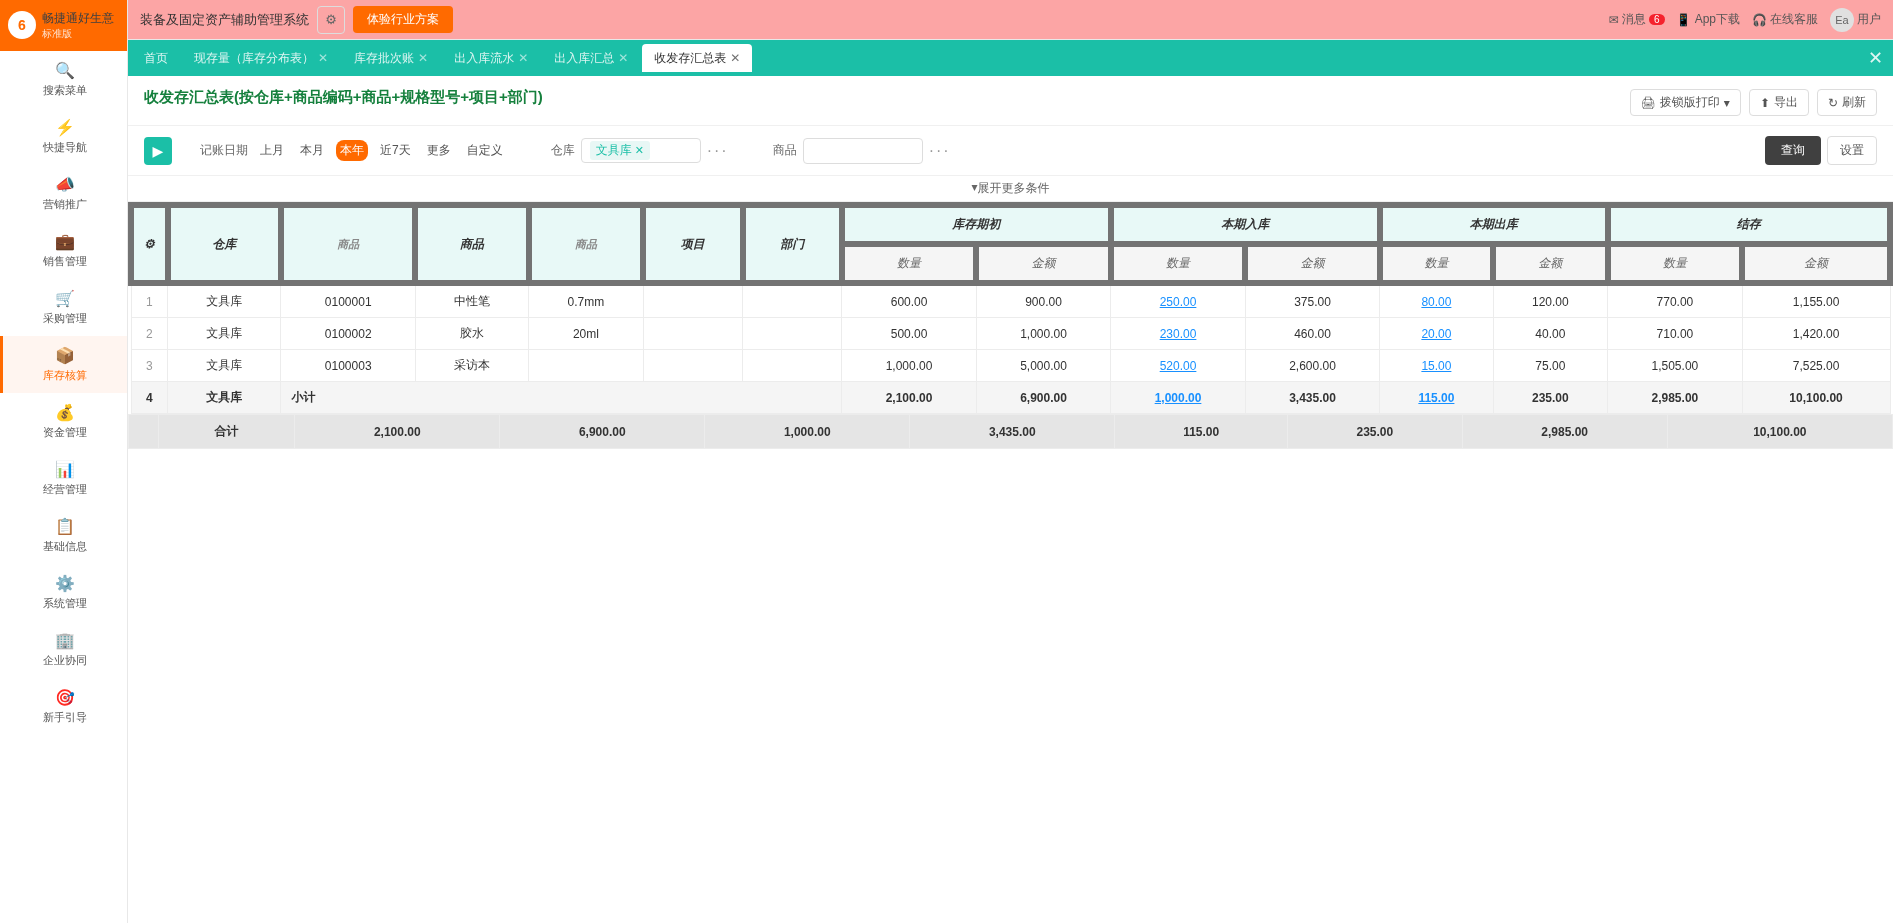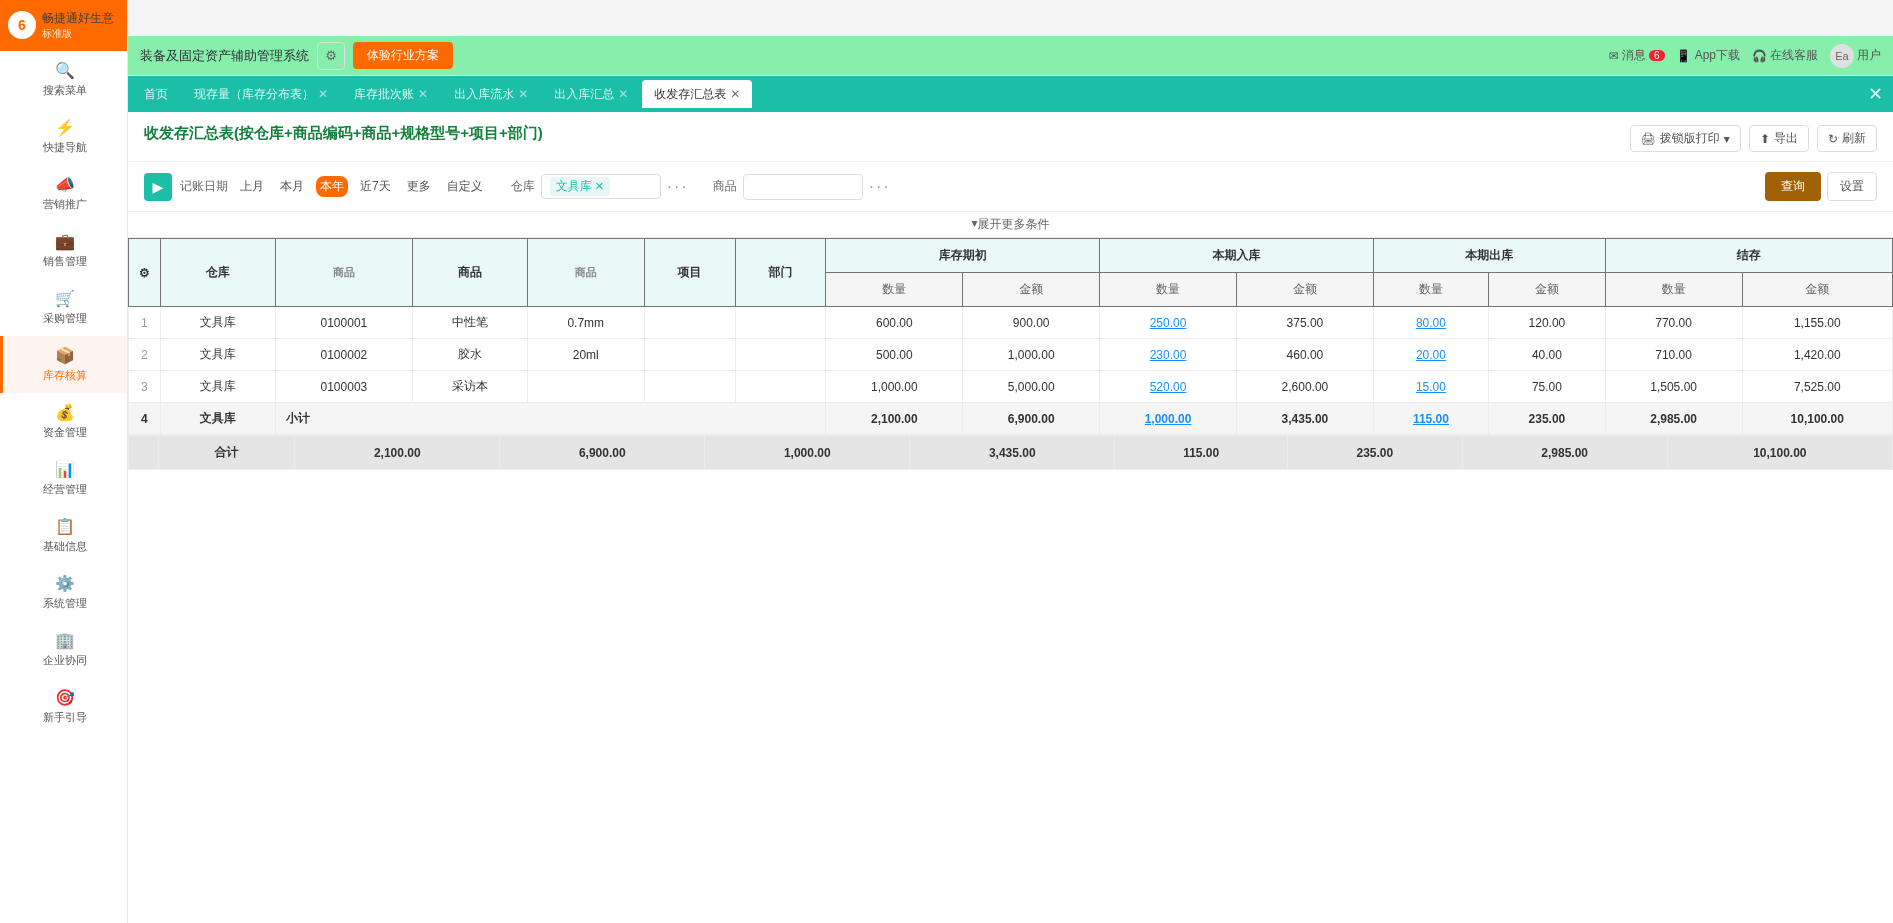--- a/index.html
+++ b/index.html
@@ -14,21 +14,21 @@
     .sidebar-menu { flex: 1; overflow-y: auto; }
     .sidebar-item { display: flex; flex-direction: column; align-items: center; padding: 10px 4px; cursor: pointer; color: #555; gap: 3px; border-left: 3px solid transparent; }
     .sidebar-item.active { background: #fff5f0; color: #ff6a00; border-left-color: #ff6a00; }
     .sidebar-item-icon { font-size: 16px; }
     .sidebar-item-label { font-size: 11px; text-align: center; }
 
     
     .main { flex: 1; display: flex; flex-direction: column; overflow: hidden; }
 
     
-    .topbar { height: 40px; background: #86efac; border-bottom: 1px solid #e8e8e8; display: flex; align-items: center; justify-content: space-between; padding: 7px 12px; flex-shrink: 0; margin-top: 36px; }
+    .topbar { height: 40px; background: #fca5a5; border-bottom: 1px solid #e8e8e8; display: flex; align-items: center; justify-content: space-between; padding: 7px 12px; flex-shrink: 0; }
     .topbar-left { display: flex; align-items: center; gap: 8px; }
     .topbar-title { font-size: 13px; color: #333; }
     .topbar-gear { width: 28px; height: 28px; border-radius: 4px; border: 1px solid #ddd; display: flex; align-items: center; justify-content: center; cursor: pointer; color: #666; }
     .topbar-btn { background: #ff6a00; color: #fff; border: none; border-radius: 4px; padding: 5px 14px; font-size: 12px; cursor: pointer; }
     .topbar-right { display: flex; align-items: center; gap: 12px; font-size: 12px; color: #555; }
     .topbar-right-item { display: flex; align-items: center; gap: 3px; cursor: pointer; }
     .badge { background: #f5222d; color: #fff; border-radius: 8px; font-size: 10px; padding: 0 4px; min-width: 16px; text-align: center; }
     .user-avatar { width: 24px; height: 24px; background: #e0e0e0; border-radius: 50%; display: flex; align-items: center; justify-content: center; font-size: 11px; color: #666; }
 
     
@@ -39,40 +39,40 @@
     .tabs-close-all { margin-left: auto; color: rgba(255,255,255,0.85); font-size: 18px; cursor: pointer; padding: 0 6px; }
 
     
     .page-content { flex: 1; overflow-y: auto; background: #fff; padding: 0; }
 
     
     .page-header { padding: 12px 16px 8px; border-bottom: 1px solid #f0f0f0; }
     .page-title { font-size: 15px; font-weight: 600; color: #15803d; margin-bottom: 10px; }
     .filter-row { display: flex; align-items: center; gap: 8px; width: 100%; }
     .filter-expand-btn { width: 28px; height: 28px; background: #1bbfa7; border-radius: 4px; display: flex; align-items: center; justify-content: center; color: #fff; cursor: pointer; font-size: 14px; flex-shrink: 0; }
-    .filter-label { font-size: 12px; color: #666; }
+    .filter-label { font-size: 12px; color: #666; margin-left: 20px; }
     .filter-date-options { display: flex; gap: 8px; align-items: center; }
     .filter-date-btn { font-size: 12px; color: #555; cursor: pointer; padding: 2px 4px; border-radius: 3px; }
     .filter-date-btn.active { background: #ff6a00; color: #fff; border-radius: 8px; }
     .filter-warehouse { display: flex; align-items: center; gap: 4px; border: 1px solid #ddd; border-radius: 4px; padding: 2px 8px; min-width: 120px; background: #fff; }
     .filter-tag { display: inline-flex; align-items: center; background: #e8f7f5; color: #1bbfa7; border-radius: 3px; padding: 1px 6px; font-size: 12px; gap: 3px; }
     .filter-tag-close { cursor: pointer; font-size: 11px; }
     .filter-dots { color: #999; font-size: 16px; cursor: pointer; letter-spacing: 2px; }
     .filter-product { display: flex; align-items: center; gap: 4px; border: 1px solid #ddd; border-radius: 4px; padding: 2px 8px; min-width: 120px; background: #fff; }
-    .btn-query { background: #a16207; color: #fff; border: none; border-radius: 4px; padding: 5px 16px; font-size: 12px; cursor: pointer; }
+    .btn-query { background: #404040; color: #fff; border: none; border-radius: 4px; padding: 5px 16px; font-size: 12px; cursor: pointer; }
     .btn-settings { background: #fff; color: #555; border: 1px solid #ddd; border-radius: 4px; padding: 5px 12px; font-size: 12px; cursor: pointer; }
 
     
     .filter-expand-row { display: flex; justify-content: center; padding: 4px 0; border-bottom: 1px solid #f0f0f0; cursor: pointer; color: #666; font-size: 12px; }
     .toolbar-btn { border: 1px solid #ddd; background: #fff; border-radius: 4px; padding: 4px 10px; font-size: 12px; cursor: pointer; color: #555; display: flex; align-items: center; gap: 4px; }
 
     
     .table-wrap { overflow-x: auto; padding: 0 0 60px; }
     table { width: 100%; border-collapse: collapse; font-size: 12px; }
-    thead tr th { background: #e8f9f7; color: #333; font-weight: 600; padding: 8px 10px; text-align: center; border: 1px solid #737373; white-space: nowrap; }
+    thead tr th { background: #e8f9f7; color: #333; font-weight: 600; padding: 8px 10px; text-align: center; border: 6px solid #737373; white-space: nowrap; font-style: italic; }
     thead tr.sub-header th { background: #f5f5f5; font-weight: 400; color: #666; }
     tbody tr td { padding: 7px 10px; border: 1px solid #ececec; text-align: center; color: #333; }
     tbody tr.subtotal td { background: #f5f5f5; font-weight: 600; }
     .underline { text-decoration: underline; color: #1890ff; cursor: pointer; }
     .settings-col { width: 30px; }
     .row-num { color: #999; }
 
     
     .footer-table { width: 100%; border-collapse: collapse; font-size: 12px; background: #e5e5e5; }
     .footer-table td { padding: 8px 10px; text-align: center; border: 1px solid #ececec; font-weight: 600; color: #333; }

